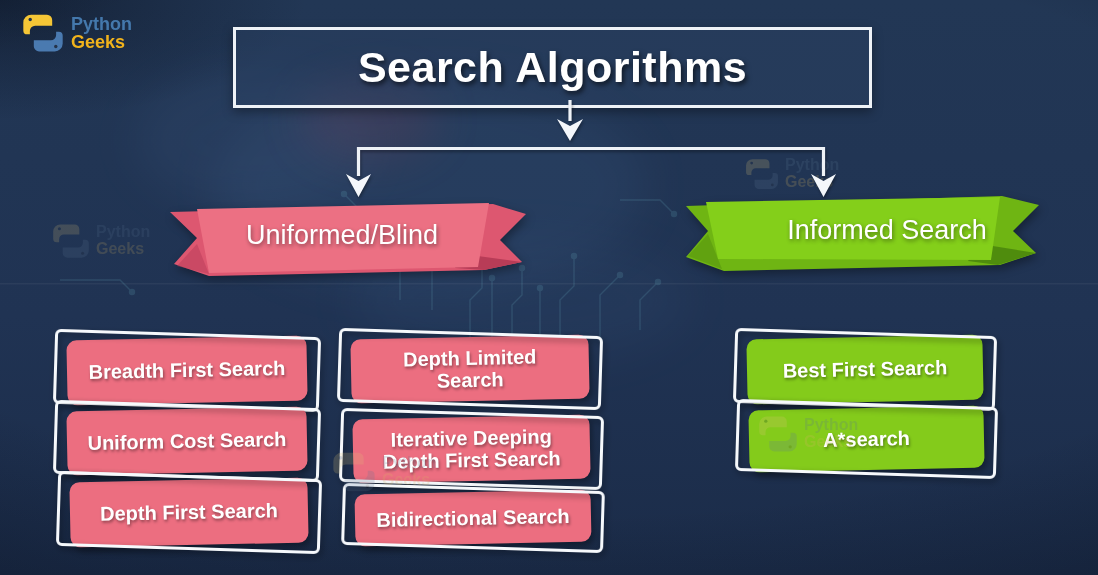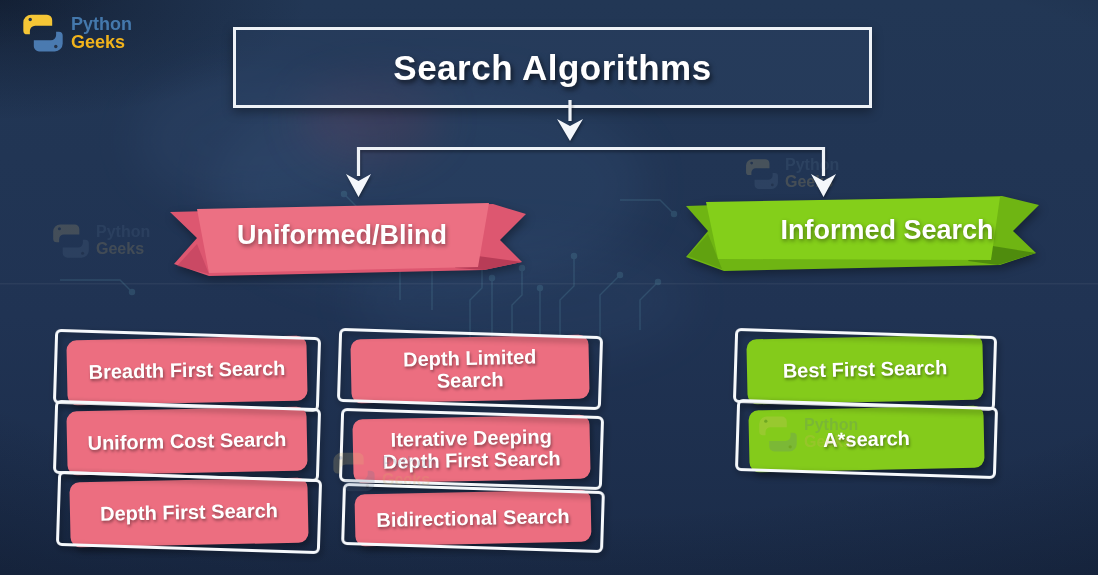--- a/index.html
+++ b/index.html
@@ -22,39 +22,39 @@
   .logo .t1{color:var(--logo-blue,#4478ac);font-weight:bold;font-size:18px;}
   .logo .t2{color:var(--logo-yellow,#f1b31c);font-weight:bold;font-size:18px;}
   
   .title-box{
     left:233px;top:27px;width:633px;height:75px;
     border:3px solid #eef2f7;background:rgba(46,68,104,.35);
     display:flex;align-items:center;justify-content:center;
     box-shadow:0 4px 10px rgba(0,0,0,.35);
   }
   .title-box h1{
-    margin:0;color:#fff;font-size:35px;font-weight:bold;letter-spacing:.5px;
+    margin:0;color:#fff;font-size:43px;font-weight:bold;letter-spacing:.5px;
     text-shadow:2px 3px 5px rgba(0,0,0,.6);
   }
   
   .connector{left:0;top:98px;width:1098px;height:105px;pointer-events:none;
     filter:drop-shadow(1px 2px 1.5px rgba(0,0,0,.35));}
   .connector .ln{stroke:#eef2f7;stroke-width:3.2;fill:none;}
   .connector .hd{fill:#f4f7fb;}
   
   .ribbon{pointer-events:none;filter:drop-shadow(2px 4px 5px rgba(0,0,0,.35));}
   .rb-base-pink{fill:var(--pink-base,#dd5770);}
   .rb-face-pink{fill:var(--pink,#ec7083);}
   .rb-dark-pink{fill:var(--pink-dark,#b83c57);}
   .rb-base-green{fill:var(--green-base,#6fb513);}
   .rb-face-green{fill:var(--green,#84cf1a);}
   .rb-dark-green{fill:var(--green-dark,#4f8c0d);}
   .ribbon-label{
     display:flex;align-items:center;justify-content:center;
-    color:#fff;font-size:27px;font-weight:bold;text-shadow:1px 2px 4px rgba(0,0,0,.45);
+    color:#fff;font-size:27px;font-weight:normal;text-shadow:1px 2px 4px rgba(0,0,0,.45);
   }
   
   .card{position:absolute;}
   .chip{
     position:absolute;left:13px;right:13px;top:5px;bottom:5px;border-radius:10px;
     transform:rotate(-1.2deg);display:flex;align-items:center;justify-content:center;
     text-align:center;color:#fff;font-size:20px;font-weight:bold;line-height:1.12;
     text-shadow:1px 2px 3px rgba(0,0,0,.4);white-space:pre-line;
     box-shadow:3px 4px 7px rgba(0,0,0,.35);
   }

